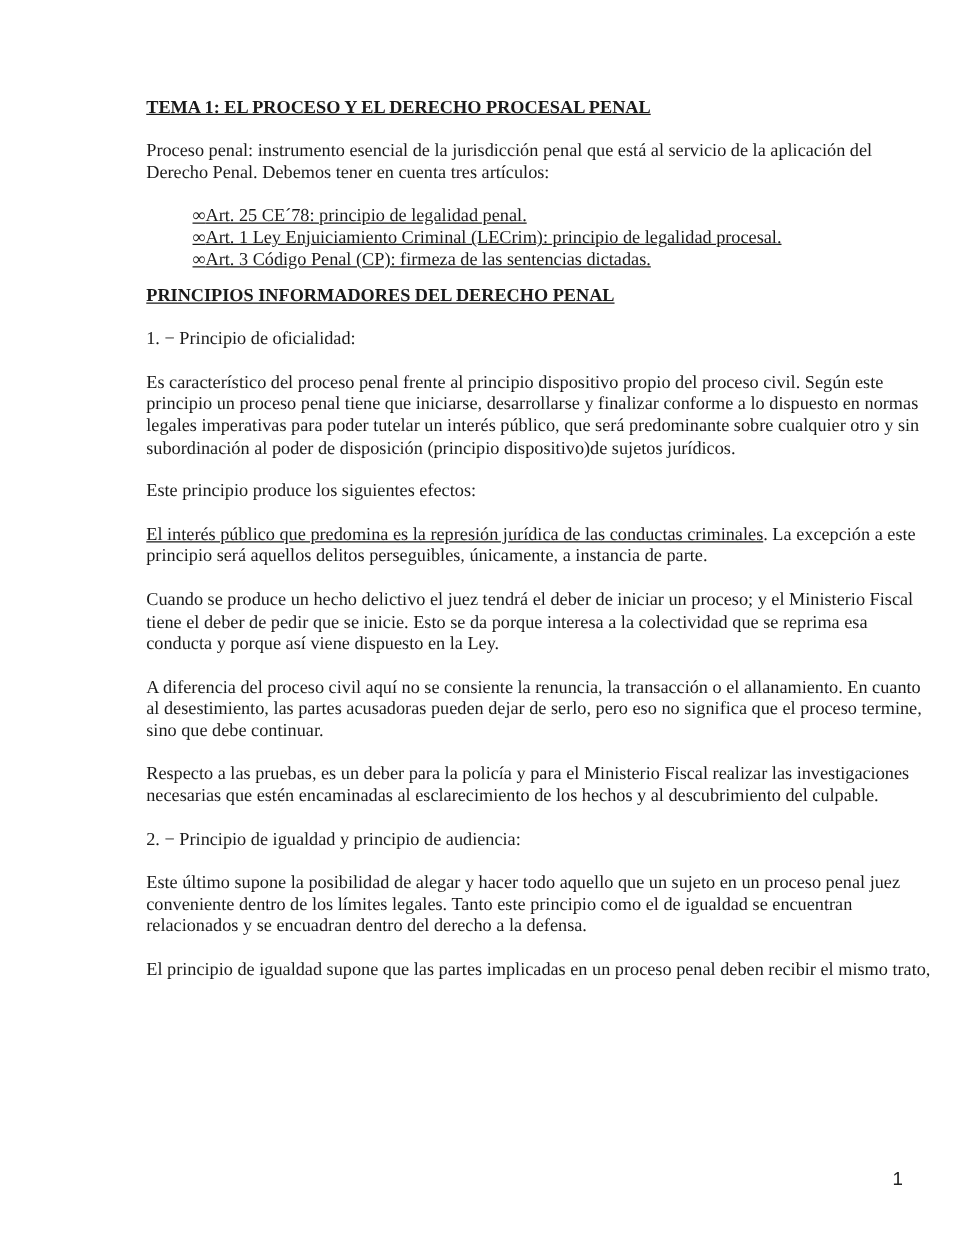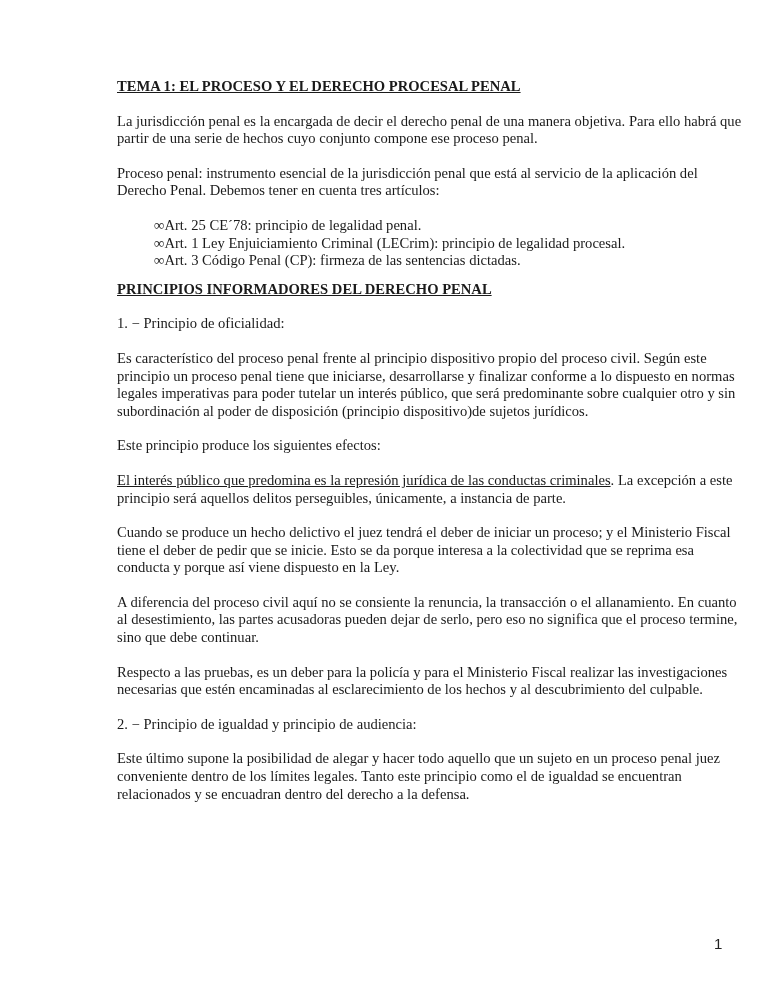--- a/index.html
+++ b/index.html
@@ -37,20 +37,21 @@
   p {
     margin: 0 0 17px 0;
   }
   .u {
     text-decoration: underline;
   }
   ul.articles {
     list-style: none;
     margin: 0 0 11px 0;
     padding: 0 0 0 37px;
+    text-decoration: underline;
   }
   ul.articles li {
     margin: 0;
     padding: 0;
   }
   .page-number {
     position: absolute;
     left: 714px;
     top: 935px;
     font-family: "Liberation Sans", "DejaVu Sans", sans-serif;
@@ -59,21 +60,20 @@
   }
 </style>
 </head>
 <body>
 
 <div class="page">
 
   <div class="heading">TEMA 1: EL PROCESO Y EL DERECHO PROCESAL PENAL</div>
 
 
-  <p>La jurisdicción penal es la encargada de decir el derecho penal de una manera objetiva. Para ello habrá que partir de una serie de hechos cuyo conjunto compone ese proceso penal.</p>
   <p>Proceso penal: instrumento esencial de la jurisdicción penal que está al servicio de la aplicación del Derecho Penal. Debemos tener en cuenta tres artículos:</p>
 
   <ul class="articles">
     <li><span>∞</span><span>Art. 25 CE´78: principio de legalidad penal.</span></li>
     <li><span>∞</span><span>Art. 1 Ley Enjuiciamiento Criminal (LECrim): principio de legalidad procesal.</span></li>
     <li><span>∞</span><span>Art. 3 Código Penal (CP): firmeza de las sentencias dictadas.</span></li>
   </ul>
 
   <div class="heading">PRINCIPIOS INFORMADORES DEL DERECHO PENAL</div>
 
@@ -82,16 +82,17 @@
   <p>Es característico del proceso penal frente al principio dispositivo propio del proceso civil. Según este principio un proceso penal tiene que iniciarse, desarrollarse y finalizar conforme a lo dispuesto en normas legales imperativas para poder tutelar un interés público, que será predominante sobre cualquier otro y sin subordinación al poder de disposición (principio dispositivo)de sujetos jurídicos.</p>
   <p>Este principio produce los siguientes efectos:</p>
   <p><span class="u">El interés público que predomina es la represión jurídica de las conductas criminales</span><span>. La excepción a este principio será aquellos delitos perseguibles, únicamente, a instancia de parte.</span></p>
   <p>Cuando se produce un hecho delictivo el juez tendrá el deber de iniciar un proceso; y el Ministerio Fiscal tiene el deber de pedir que se inicie. Esto se da porque interesa a la colectividad que se reprima esa conducta y porque así viene dispuesto en la Ley.</p>
   <p>A diferencia del proceso civil aquí no se consiente la renuncia, la transacción o el allanamiento. En cuanto al desestimiento, las partes acusadoras pueden dejar de serlo, pero eso no significa que el proceso termine, sino que debe continuar.</p>
   <p>Respecto a las pruebas, es un deber para la policía y para el Ministerio Fiscal realizar las investigaciones necesarias que estén encaminadas al esclarecimiento de los hechos y al descubrimiento del culpable.</p>
 
   <div class="subheading">2. − Principio de igualdad y principio de audiencia:</div>
 
   <p>Este último supone la posibilidad de alegar y hacer todo aquello que un sujeto en un proceso penal juez conveniente dentro de los límites legales. Tanto este principio como el de igualdad se encuentran relacionados y se encuadran dentro del derecho a la defensa.</p>
+  <p>El principio de igualdad supone que las partes implicadas en un proceso penal deben recibir el mismo trato,</p>
 
 </div>
 
 <div class="page-number">1</div>
 
 </body></html>

